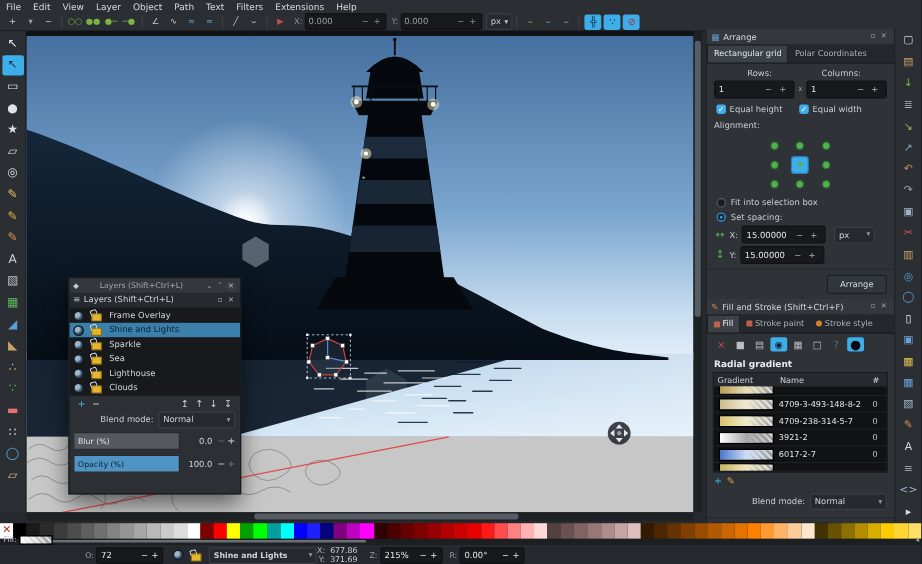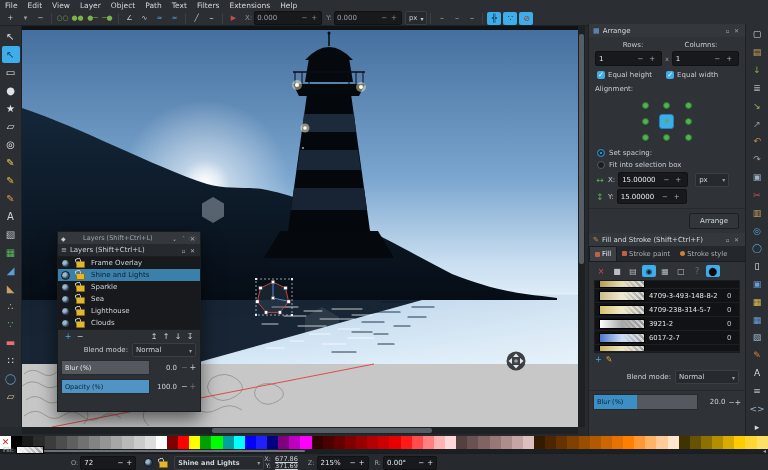--- a/index.html
+++ b/index.html
@@ -153,21 +153,21 @@
           repeating-linear-gradient(45deg,#9a9a9a 0 2px,#d8d8d8 2px 4px);}
   #strokesw{width:16px;height:5px;background:#fff;border:1px solid #000;}
   .sb-spin{display:flex;align-items:center;height:12px;background:#17191c;border:1px solid #101214;border-radius:2px;
            padding:0 3px;font-size:7px;color:#e6e9ec;gap:3px;}
   #status .lbl{margin:0 2px 0 6px;color:#9aa0a6;}
   #layerdd{width:82px;margin-left:6px;}
   #layerdd b{font-size:6.5px;}
   #msg{flex:1;margin-left:8px;font-size:7.2px;color:#c8cdd2;white-space:nowrap;overflow:hidden;}
   #xy{display:flex;flex-direction:column;line-height:7px;margin-right:4px;text-align:right;}
   #xy .r{display:flex;gap:3px;justify-content:flex-end;}
-  #xy .v{color:#d0d5da;min-width:24px;text-align:right;text-decoration:underline;}
+  #xy .v{color:#d0d5da;min-width:24px;text-align:right;}
 </style>
 </head>
 <body>
 
 <div id="app">
 
   <div id="menubar">
       <div class="menu-item">File</div>
       <div class="menu-item">Edit</div>
       <div class="menu-item">View</div>
@@ -543,20 +543,24 @@
     </div>
   <div id="dockgap"></div>
 
   <div id="dock">
     <div class="ptitle">
       <span style="color:#6a9fd8;font-size:7px;">▦</span>
       <span class="t">Arrange</span>
       <span class="wb">▫</span>
       <span class="wb">✕</span>
     </div>
+    <div class="tabs">
+      <span class="tab active">Rectangular grid</span>
+      <span class="tab">Polar Coordinates</span>
+    </div>
     <div class="arr-labels">
       <span>Rows:</span>
       <span>Columns:</span>
     </div>
     <div class="spinrow">
       <span class="spin">
         <span class="v">1</span>
         <span class="st">−</span>
           <span class="st">+</span>
       </span>
@@ -583,26 +587,26 @@
         <span class="amark"></span>
         <span class="amark"></span>
         <span class="amark"></span>
         <span class="amark center"></span>
         <span class="amark"></span>
         <span class="amark"></span>
         <span class="amark"></span>
         <span class="amark"></span>
       </div>
     <div class="radiorow">
+      <span class="radio"></span>
+        <span>Fit into selection box</span>
+    </div>
+    <div class="radiorow">
       <span class="radio on"></span>
         <span>Set spacing:</span>
-    </div>
-    <div class="radiorow">
-      <span class="radio"></span>
-        <span>Fit into selection box</span>
     </div>
     <div class="spacerow">
       <span class="gic">↔</span>
       <span class="xl">X:</span>
       <span class="spin" style="max-width:62px;">
         <span class="v">15.00000</span>
         <span class="st">−</span>
           <span class="st">+</span>
       </span>
       <span class="dd" style="width:26px;">
@@ -647,21 +651,27 @@
     <div class="paintrow">
       <span class="paintbtn" style="color:#d05050;">×</span>
       <span class="paintbtn">■</span>
       <span class="paintbtn">▤</span>
       <span class="paintbtn active">◉</span>
       <span class="paintbtn">▦</span>
       <span class="paintbtn">□</span>
       <span class="paintbtn" style="color:#6a7076;">?</span>
       <span class="paintbtn active" style="color:#05080d;">⬤</span>
     </div>
+    <div class="gradlab">Radial gradient</div>
     <div id="gtable">
+      <div id="ghead">
+        <span class="c1">Gradient</span>
+        <span class="c2">Name</span>
+        <span class="c3">#</span>
+      </div>
       <div id="gradRows">
           <div class="grow pt">
             <span class="gsw">
               <i style="background: linear-gradient(to right, rgb(184, 157, 79), rgb(232, 223, 184), rgba(255, 255, 255, 0));"></i>
             </span>
             <span class="gn"></span>
             <span class="gc"></span>
           </div>
           <div class="grow">
             <span class="gsw">

